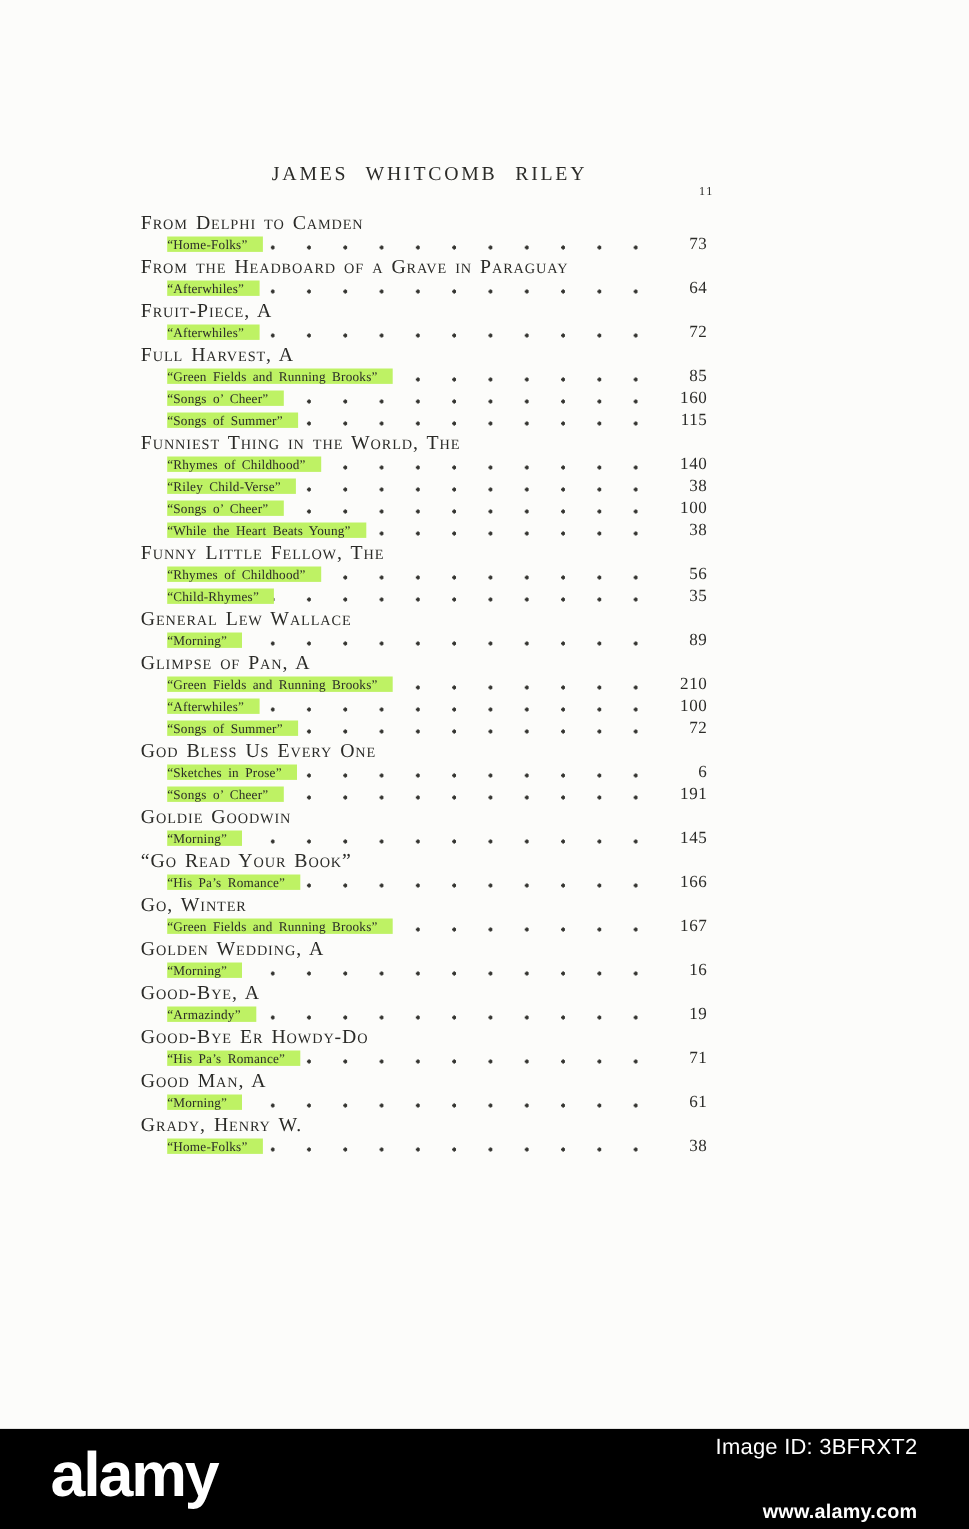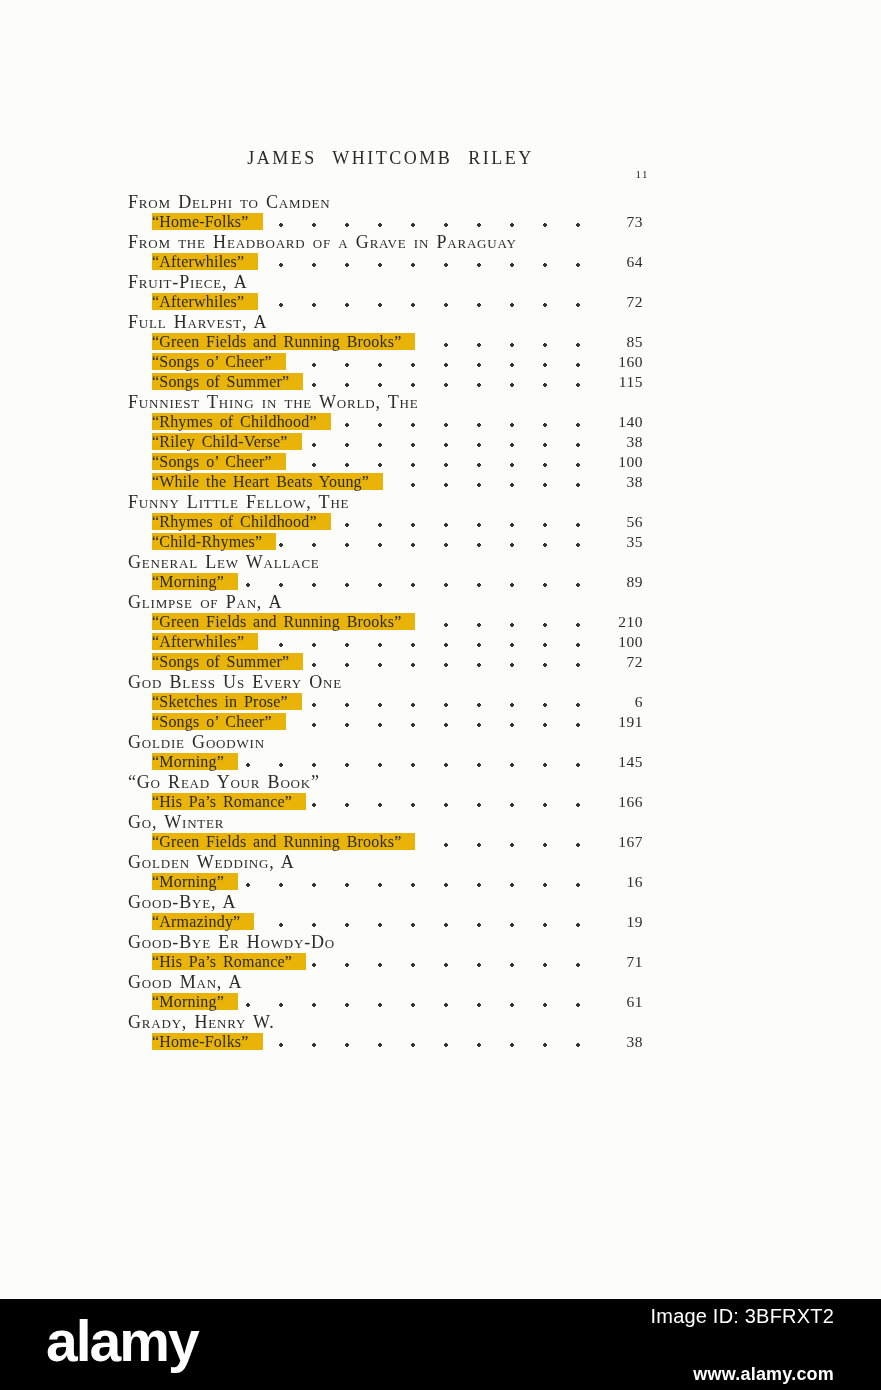--- a/index.html
+++ b/index.html
@@ -56,22 +56,22 @@
     font-variant: small-caps;
     font-size: 18px;
     letter-spacing: 0.8px;
     word-spacing: 2px;
   }
   .line.item .title {
     position: relative;
     z-index: 1;
     margin-left: 24px;
     padding-right: 14px;
-    background: #eab308;
-    font-size: 16px;
+    background: #bef264;
+    font-size: 12px;
     letter-spacing: 0.2px;
     word-spacing: 2.5px;
   }
   .line.item .pagenum {
     position: absolute;
     z-index: 1;
     right: 10px;
     top: 0;
     background: #fcfcfa;
     padding-left: 12px;

